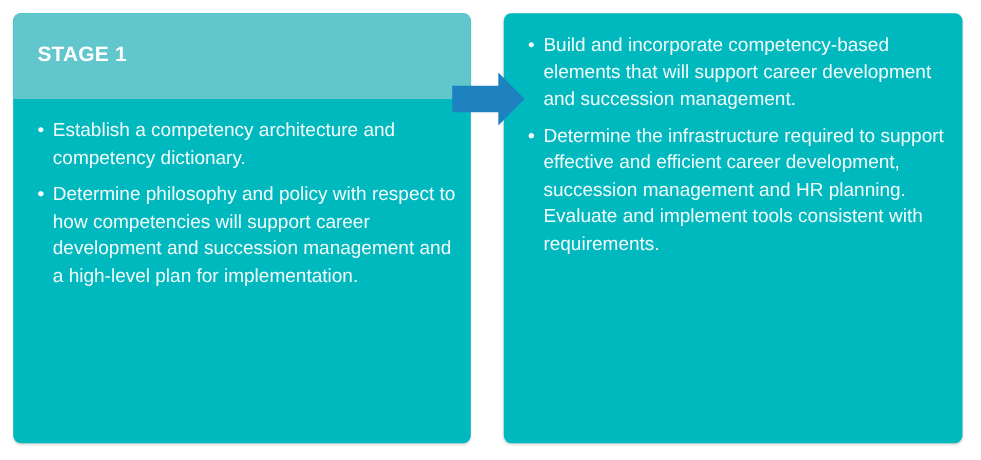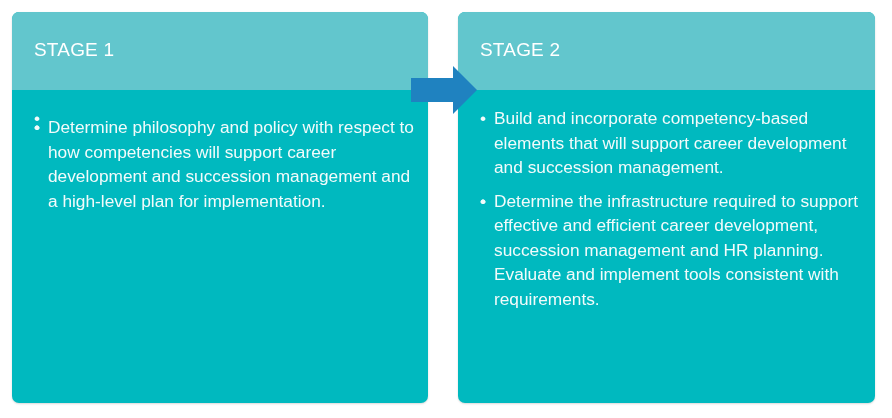--- a/index.html
+++ b/index.html
@@ -1,46 +1,43 @@
 <!DOCTYPE html>
 <html><head>
 <meta charset="utf-8">
 <style>
   html, body { margin:0; padding:0; background:#ffffff; }
   body { width:892px; height:418px; position:relative; overflow:hidden; font-family:"Liberation Sans", sans-serif; }
   .stage { position:absolute; top:12px; height:391px; border-radius:7px; overflow:hidden; background:#00b9bf; box-shadow:0 1px 2px rgba(0,0,0,0.15); }
   .stage.s1 { left:12px; width:416px; }
   .stage.s2 { left:458px; width:417px; }
   .stage .head { height:78px; background:#62c6cd; display:flex; align-items:center; }
-  .stage .title { color:#ffffff; font-weight:normal; font-size:19px; letter-spacing:0.2px; margin-top:-2px; }
+  .stage .title { color:#ffffff; font-weight:bold; font-size:19px; letter-spacing:0.2px; margin-top:-2px; }
   .s1 .title { padding-left:22px; }
   .s2 .title { padding-left:22px; }
   .stage ul { list-style:none; margin:0; padding:16px 14px 0 22px; }
   .stage li { position:relative; color:#f2fbfb; font-size:17.3px; line-height:24.5px; padding-left:14px; margin-bottom:9px; }
   .stage li .bullet { position:absolute; left:0; top:0; }
   .arrow { position:absolute; left:411px; top:66px; width:66px; height:48px; }
 </style>
 </head>
 <body>
 
 <div class="stage s1">
   <div class="head">
     <div class="title">STAGE 1</div>
   </div>
   <ul>
-    <li><span class="bullet">•</span></li>
+    <li><span class="bullet">•</span><span>Establish a competency architecture and competency dictionary.</span></li>
     <li><span class="bullet">•</span></li>
     <li><span class="bullet">•</span><span>Determine philosophy and policy with respect to how competencies will support career development and succession management and a high-level plan for implementation.</span></li>
   </ul>
 </div>
 
 <div class="stage s2">
-  <div class="head">
-    <div class="title">STAGE 2</div>
-  </div>
   <ul>
     <li><span class="bullet">•</span><span>Build and incorporate competency-based elements that will support career development and succession management.</span></li>
     <li><span class="bullet">•</span></li>
     <li><span class="bullet">•</span><span>Determine the infrastructure required to support effective and efficient career development, succession management and HR planning. Evaluate and implement tools consistent with requirements.</span></li>
   </ul>
 </div>
 
 <svg class="arrow" viewBox="0 0 66 48">
   <polygon points="0,12 42,12 42,0 66,24 42,48 42,36 0,36" fill="#1f82c0"></polygon>
 </svg>

